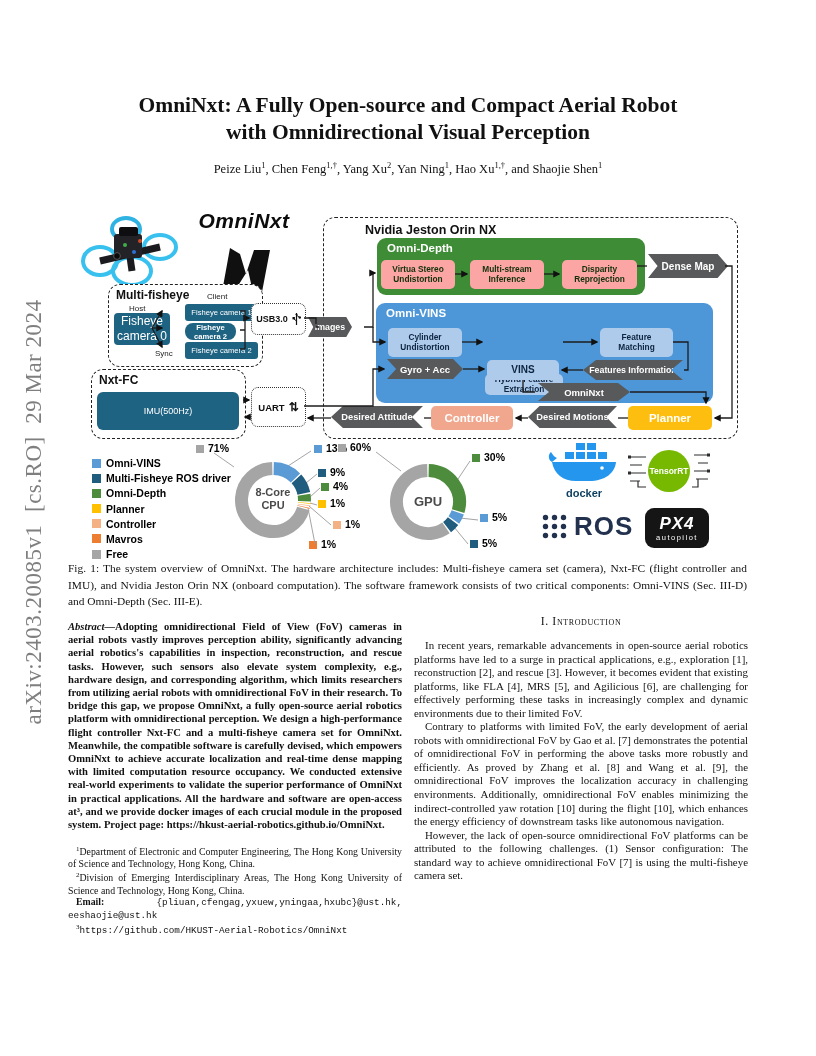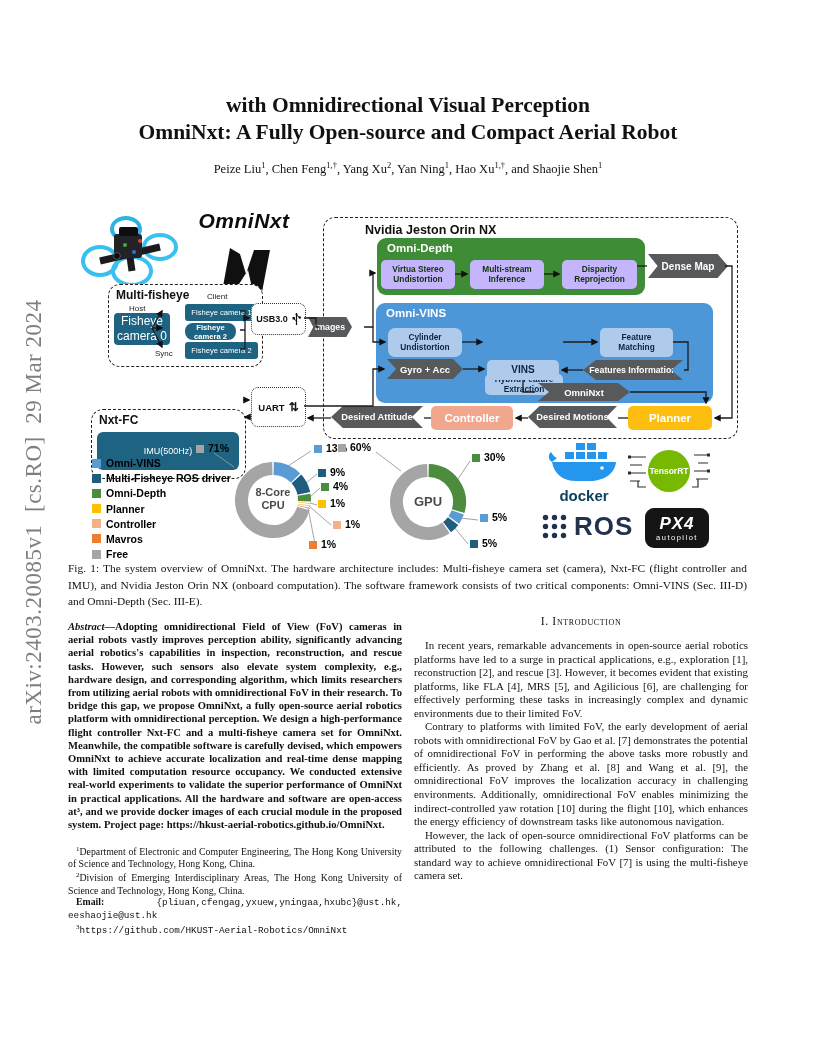--- a/index.html
+++ b/index.html
@@ -17,21 +17,21 @@
   .figure{position:absolute;left:68px;top:205px;width:680px;height:352px;
     font-family:"Liberation Sans", sans-serif;}
   .abs{position:absolute;}
   .dashedbox{border:1.7px dashed #222;border-radius:12px;background:#fff;}
   .dottedbox{border:1.4px dotted #333;border-radius:7px;background:#fff;
     display:flex;align-items:center;justify-content:center;gap:4px;font-weight:bold;}
   .boxtitle{font-weight:bold;color:#111;}
   .teal{background:#1F6383;color:#fff;border-radius:4px;display:flex;align-items:center;
     justify-content:center;text-align:center;white-space:pre-line;}
   .greenbox{background:#3E8C35;border-radius:9px;}
-  .greenstep{background:#c4b5fd;color:#10300A;border-radius:5px;font-weight:bold;font-size:8.3px;
+  .greenstep{background:#fca5a5;color:#10300A;border-radius:5px;font-weight:bold;font-size:8.3px;
     display:flex;align-items:center;justify-content:center;text-align:center;white-space:pre-line;line-height:1.2;}
   .bluebox{background:#4D96D8;border-radius:9px;}
   .bluestep{background:#AECBEC;color:#0D2440;border-radius:5px;font-weight:bold;font-size:8.3px;
     display:flex;align-items:center;justify-content:center;text-align:center;white-space:pre-line;line-height:1.2;}
   .whitehead{color:#fff;font-weight:bold;font-size:11.5px;position:absolute;left:10px;top:4px;}
   .garrow{background:#58595B;color:#fff;display:flex;align-items:center;justify-content:center;
     font-weight:bold;}
   .arrow-r{clip-path:polygon(0 0,87% 0,100% 50%,87% 100%,0 100%,12% 50%);}
   .arrow-l{clip-path:polygon(13% 0,100% 0,88% 50%,100% 100%,13% 100%,0 50%);}
   .ctrl{background:#F1A78E;border-radius:5px;color:#fff;font-weight:bold;font-size:11.5px;
@@ -55,38 +55,38 @@
   .abstract{font-size:10.6px;font-weight:bold;line-height:13.2px;text-align:justify;}
   .abstract .ablabel{font-style:italic;}
   .footnotes{margin-top:13px;font-size:9.8px;line-height:11.9px;text-align:justify;}
   .footnotes p{margin:0;text-indent:8px;}
   .footnotes sup{font-size:7px;}
   .mono{font-family:"Liberation Mono", monospace;font-size:9.3px;letter-spacing:0;}
   .intro-heading{text-align:center;font-size:11.8px;font-variant:small-caps;letter-spacing:.6px;margin:0 0 10px 0;}
   .colR p.body{margin:0;font-size:10.9px;line-height:13.55px;text-align:justify;text-indent:11px;}
   .logo-word{font-weight:bold;font-style:italic;font-size:21px;letter-spacing:.5px;color:#0c0c0c;
     font-family:"Liberation Sans",sans-serif;}
-  .docker-word{font-weight:bold;font-size:15px;color:#0B3D5D;text-align:center;margin-top:-2px;}
+  .docker-word{font-weight:bold;font-size:11px;color:#0B3D5D;text-align:center;margin-top:-2px;}
   .ros-wrap{display:flex;align-items:center;gap:7px;}
   .ros-word{font-weight:bold;font-size:26px;color:#22314E;letter-spacing:1px;font-family:"Liberation Sans",sans-serif;}
   .px4{background:#151515;border-radius:9px;color:#fff;display:flex;flex-direction:column;
     align-items:center;justify-content:center;line-height:1;}
   .px4 .px4main{font-weight:900;font-style:italic;font-size:17px;letter-spacing:1px;}
   .px4 .px4sub{font-size:7.5px;letter-spacing:1.5px;margin-top:2px;}
 </style>
 </head>
 <body>
 
 <div class="page">
 
   <div class="arxiv-stamp">arXiv:2403.20085v1  [cs.RO]  29 Mar 2024</div>
 
   <div class="title">
+    <div>OmniNxt: A Fully Open-source and Compact Aerial Robot</div>
     <div>with Omnidirectional Visual Perception</div>
-    <div>OmniNxt: A Fully Open-source and Compact Aerial Robot</div>
   </div>
 
   <div class="authors" id="authors"><span>Peize Liu<sup>1</sup></span>, <span>Chen Feng<sup>1,†</sup></span>, <span>Yang Xu<sup>2</sup></span>, <span>Yan Ning<sup>1</sup></span>, <span>Hao Xu<sup>1,†</sup></span>, <span>and Shaojie Shen<sup>1</sup></span></div>
 
   <div class="figure">
 
     <svg class="abs" style="left:8px;top:0;" width="106" height="88" viewBox="0 0 106 88">
       <ellipse cx="24" cy="56" rx="17" ry="14" fill="none" stroke="#38C1EE" stroke-width="4"></ellipse>
       <ellipse cx="56" cy="66" rx="19" ry="14" fill="none" stroke="#38C1EE" stroke-width="4"></ellipse>
       <ellipse cx="84" cy="42" rx="16" ry="12" fill="none" stroke="#38C1EE" stroke-width="4"></ellipse>
@@ -116,21 +116,21 @@
       <div class="abs greenstep" style="left:93px;top:22px;width:74px;height:29px;">Multi-stream
 Inference</div>
       <div class="abs greenstep" style="left:185px;top:22px;width:75px;height:29px;">Disparity
 Reprojection</div>
     </div>
 
     <div class="abs garrow arrow-r" style="left:580px;top:49px;width:80px;height:24px;font-size:10px;">Dense Map</div>
 
     <div class="abs bluebox" style="left:308px;top:98px;width:337px;height:100px;">
       <div class="whitehead">Omni-VINS</div>
-      <div class="abs bluestep" style="left:12px;top:25px;width:74px;height:29px;border-radius:7px;">Cylinder
+      <div class="abs bluestep" style="left:12px;top:25px;width:74px;height:29px;">Cylinder
 Undistortion</div>
       <div class="abs bluestep" style="left:109px;top:25px;width:78px;height:21px;margin-top:46px;">Hybrid Feature
 Extraction</div>
       <div class="abs bluestep" style="left:224px;top:25px;width:73px;height:29px;">Feature
 Matching</div>
       <div class="abs garrow arrow-r" style="left:11px;top:56px;width:76px;height:20px;font-size:9.5px;">Gyro + Acc</div>
       <div class="abs bluestep" style="left:111px;top:57px;width:72px;height:20px;font-size:10px;">VINS</div>
       <div class="abs garrow arrow-l" style="left:207px;top:57px;width:100px;height:20px;font-size:8.8px;">Features Information</div>
       <div class="abs garrow arrow-r" style="left:162px;top:80px;width:92px;height:18px;font-size:9.5px;">OmniNxt</div>
     </div>
@@ -157,21 +157,21 @@
       <svg width="9" height="14" viewBox="0 0 9 14">
         <line x1="4.5" y1="1" x2="4.5" y2="13" stroke="#111" stroke-width="1.2"></line>
         <path d="M4.5,3 L7.5,5.5" stroke="#111" stroke-width="1" fill="none"></path>
         <path d="M4.5,9 L1.5,6.5" stroke="#111" stroke-width="1" fill="none"></path>
         <circle cx="7.8" cy="5.5" r="1.2" fill="#111"></circle>
         <rect x="0.5" y="5" width="2.4" height="2.4" fill="#111"></rect>
         <path d="M4.5,1 L3.2,3 L5.8,3 Z" fill="#111"></path>
       </svg>
     </div>
 
-    <div class="abs dashedbox" style="left:23px;top:164px;width:153px;height:68px;margin-top:40px;">
+    <div class="abs dashedbox" style="left:23px;top:164px;width:153px;height:68px;">
       <div class="abs boxtitle" style="left:7px;top:3px;font-size:12px;">Nxt-FC</div>
       <div class="abs teal" style="left:5px;top:22px;width:142px;height:38px;font-size:9px;border-radius:6px;">IMU(500Hz)</div>
     </div>
 
     <div class="abs dottedbox" style="left:183px;top:182px;width:53px;height:38px;font-size:9.5px;">
       <span>UART</span>
       <span style="font-size:12px;">⇅</span>
     </div>
 
     <div class="abs garrow arrow-r" style="left:240px;top:112px;width:44px;height:20px;font-size:8.8px;">Images</div>

